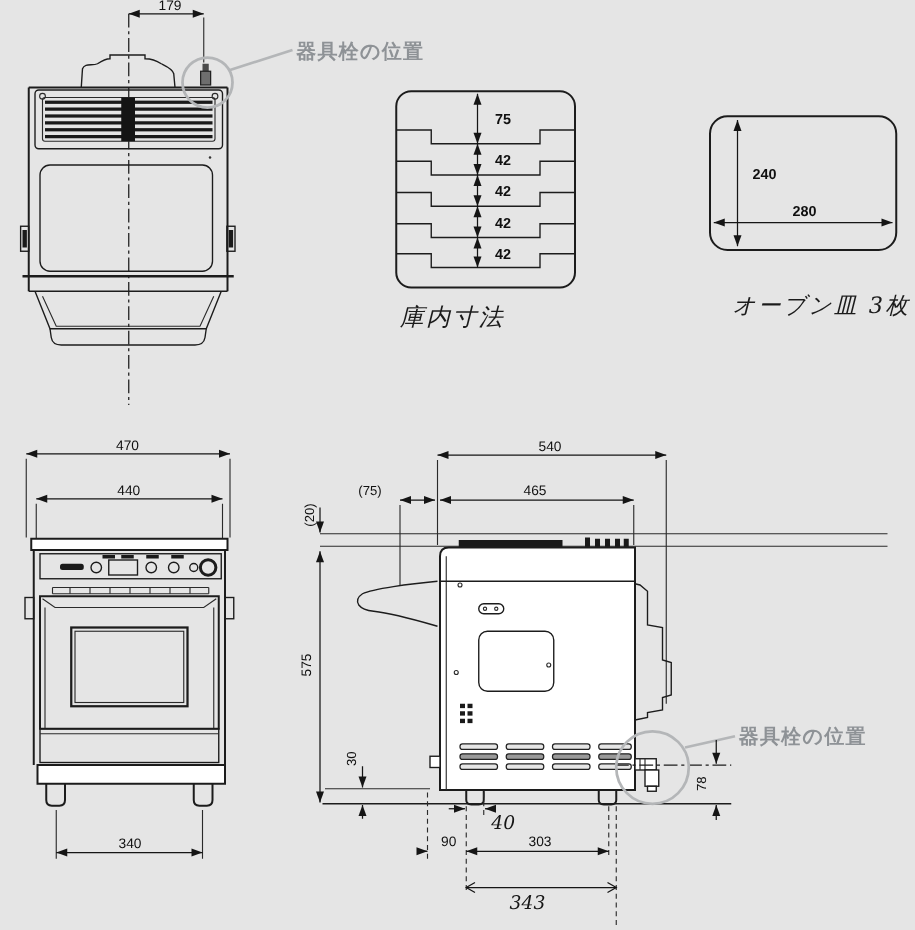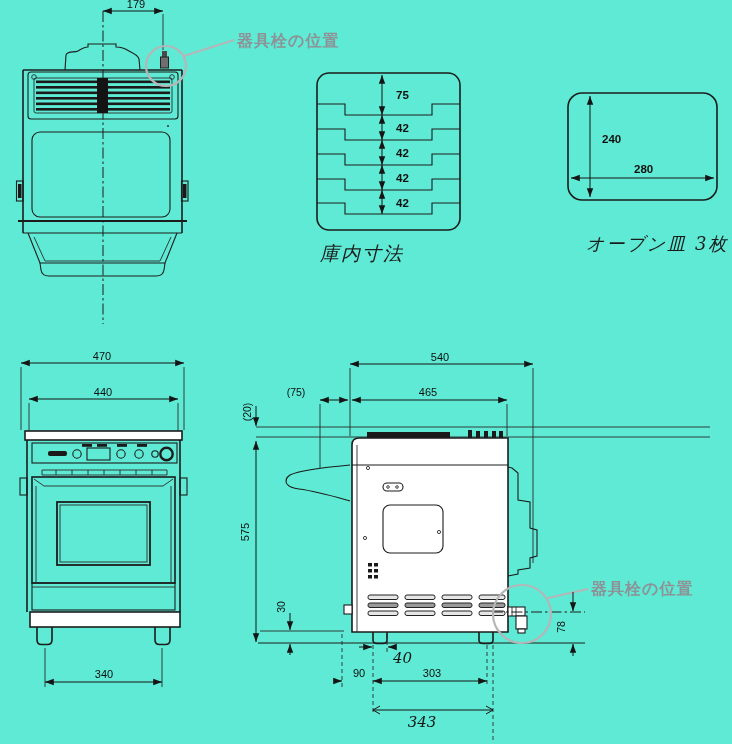--- a/index.html
+++ b/index.html
@@ -1,16 +1,16 @@
 <!DOCTYPE html>
 <html><head>
 <meta charset="utf-8">
 <style>
   html,body{margin:0;padding:0;background:#fff;}
-  .canvas{position:relative;width:732px;height:744px;background:#5eead4;overflow:hidden;
+  .canvas{position:relative;width:732px;height:744px;background:#e5e5e5;overflow:hidden;
           font-family:"Liberation Sans",sans-serif;}
   svg{position:absolute;overflow:visible;}
   .ln{stroke:#1c1c1c;stroke-width:1.1;fill:none;}
   .ln2{stroke:#1c1c1c;stroke-width:1.6;fill:none;}
   .thin{stroke:#2a2a2a;stroke-width:0.9;fill:none;}
   .dim{stroke:#151515;stroke-width:1;fill:none;}
   .cl{stroke:#1c1c1c;stroke-width:1;fill:none;stroke-dasharray:11 3 2.5 3;}
   .dash{stroke:#2a2a2a;stroke-width:0.9;fill:none;stroke-dasharray:4 3;}
   .gray{stroke:#b4b6b8;stroke-width:2.2;fill:none;}
   .fillw{fill:#ffffff;}

